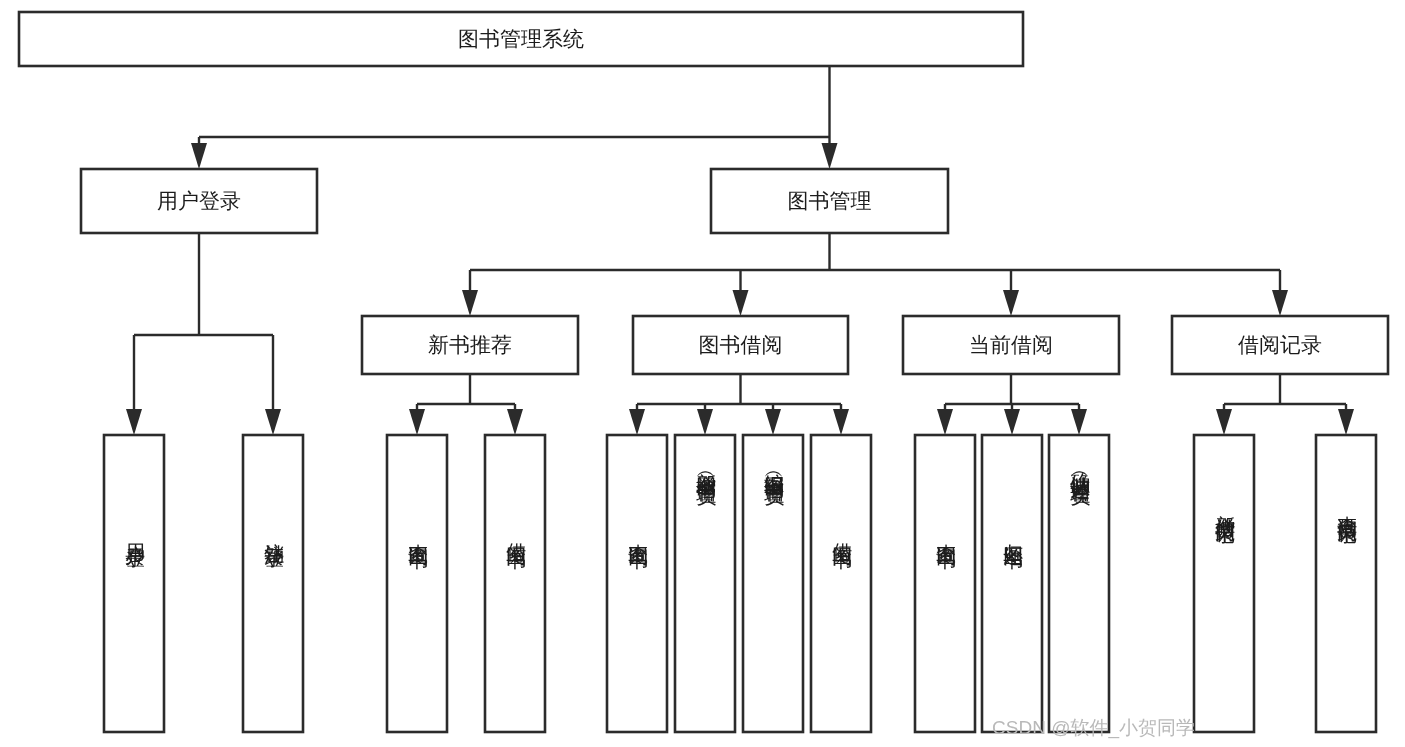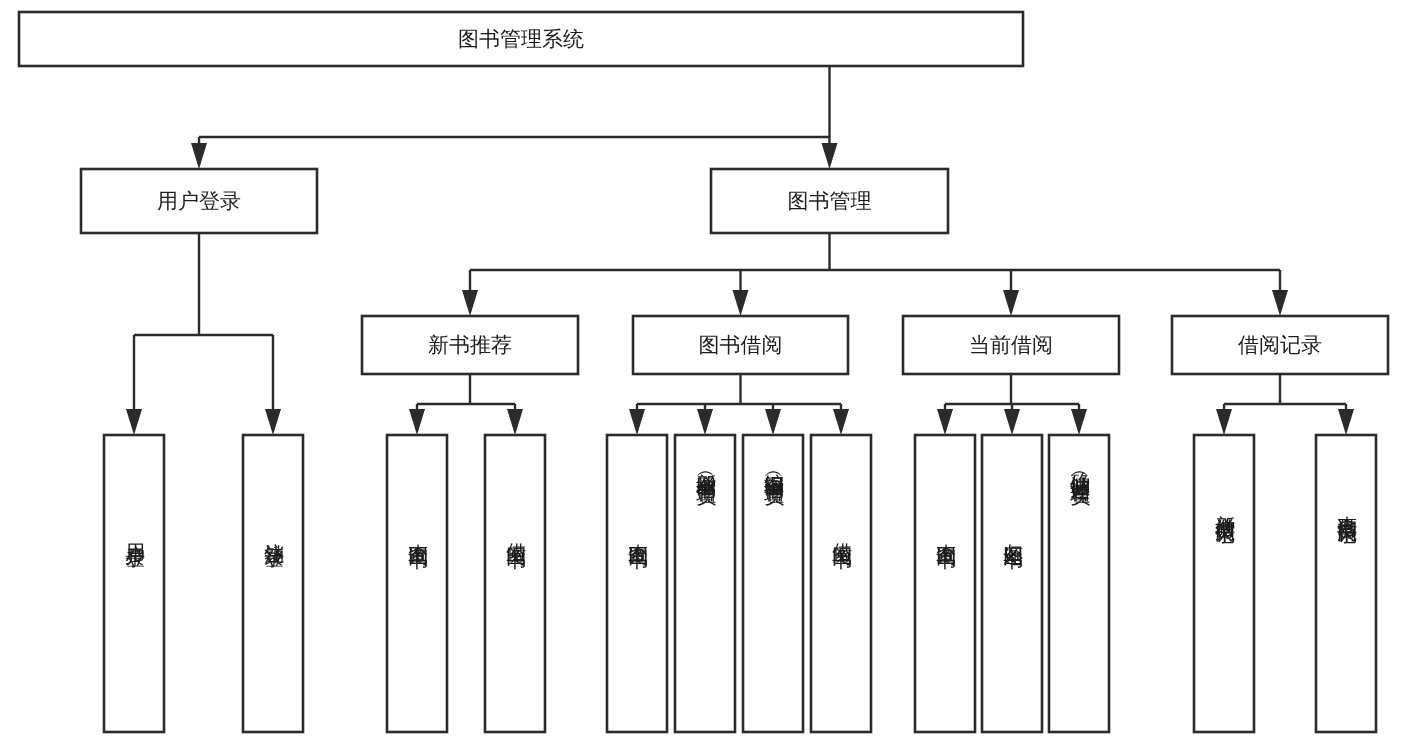--- a/index.html
+++ b/index.html
@@ -205,13 +205,14 @@
         <g>
           <rect x="1194" y="435" width="60" height="297" class="node-box"></rect>
           <text class="node-label node-label-v" x="1224" y="505.5" text-anchor="middle" dominant-baseline="hanging" style="writing-mode: vertical-rl; text-orientation: upright;">新增借阅记录</text>
         </g>
         <g>
           <rect x="1316" y="435" width="60" height="297" class="node-box"></rect>
           <text class="node-label node-label-v" x="1346" y="505.5" text-anchor="middle" dominant-baseline="hanging" style="writing-mode: vertical-rl; text-orientation: upright;">查询借阅记录</text>
         </g>
       </g>
   </svg>
+  <div class="watermark">CSDN @软件_小贺同学</div>
 </div>
 
 </body></html>

